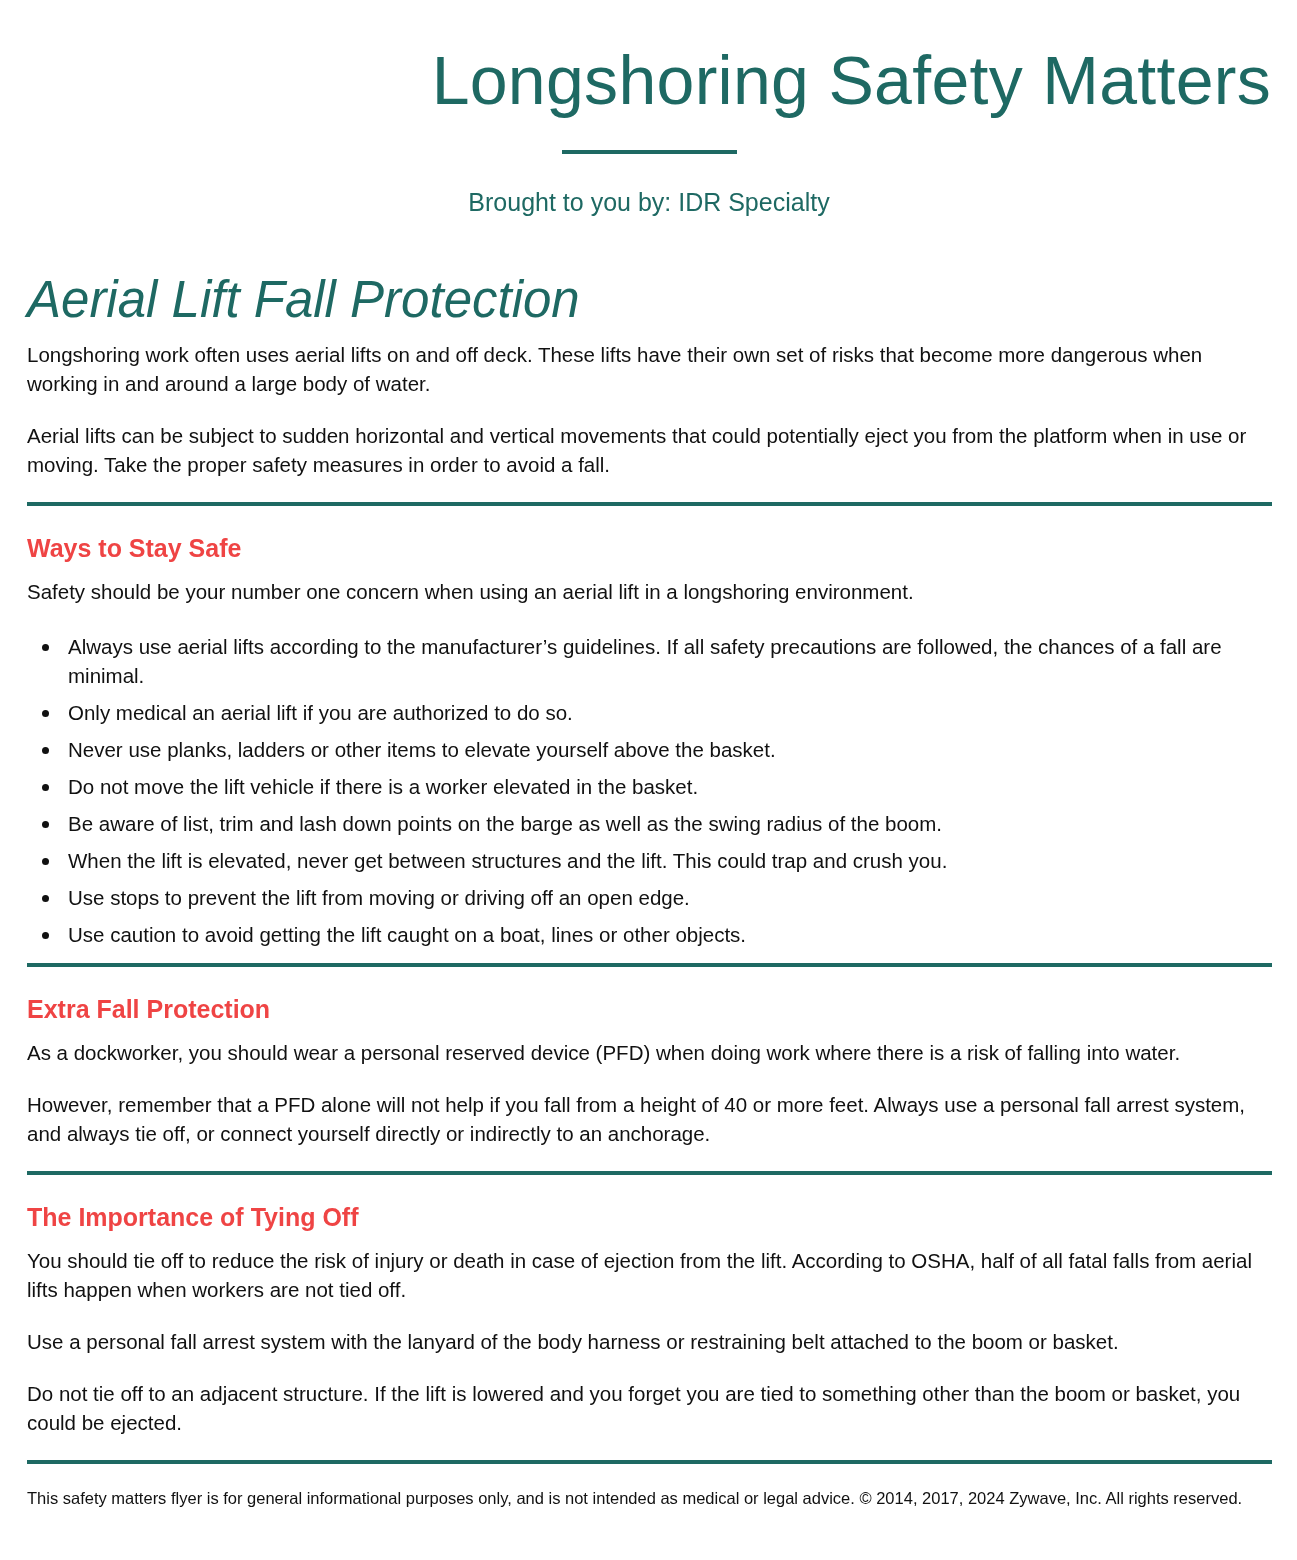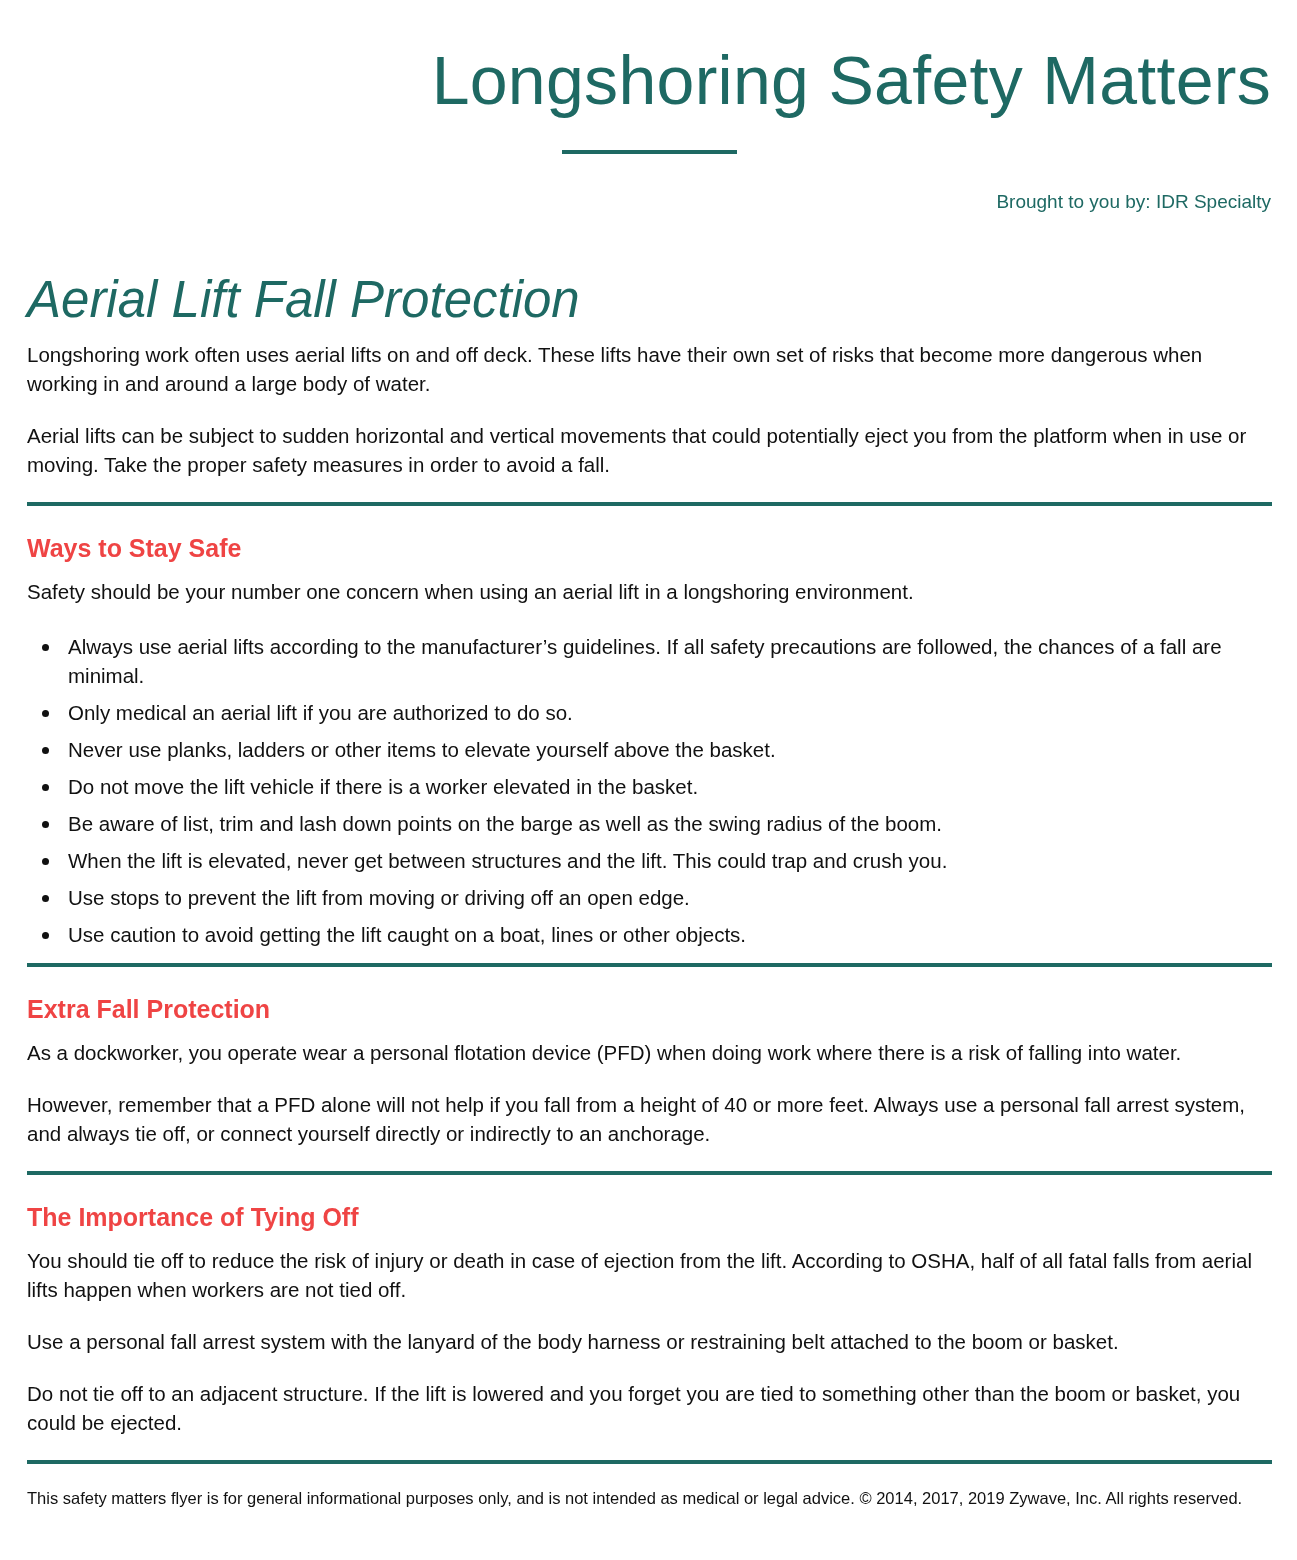--- a/index.html
+++ b/index.html
@@ -28,23 +28,23 @@
       line-height: 80px;
       letter-spacing: 0.3px;
     }
     .title-rule {
       width: 175px;
       height: 4px;
       background: #1e6963;
       margin: 30px auto 0 auto;
     }
     .byline {
-      text-align: right;
+      text-align: center;
       color: #1e6963;
-      font-size: 19px;
+      font-size: 25px;
       margin-top: 32px;
       line-height: 32px;
     }
     .section-title {
       color: #1e6963;
       font-size: 51px;
       font-weight: normal;
       margin: 54px 0 0 0;
       line-height: 56px;
       font-style: italic;
@@ -120,27 +120,27 @@
     <li><span class="bullet"></span><span>Do not move the lift vehicle if there is a worker elevated in the basket.</span></li>
     <li><span class="bullet"></span><span>Be aware of list, trim and lash down points on the barge as well as the swing radius of the boom.</span></li>
     <li><span class="bullet"></span><span>When the lift is elevated, never get between structures and the lift. This could trap and crush you.</span></li>
     <li><span class="bullet"></span><span>Use stops to prevent the lift from moving or driving off an open edge.</span></li>
     <li><span class="bullet"></span><span>Use caution to avoid getting the lift caught on a boat, lines or other objects.</span></li>
   </ul>
 
   <div class="rule" style="margin-top:14px;"></div>
 
   <h3 class="h3" style="margin-top:25px;">Extra Fall Protection</h3>
-  <p style="margin-top:12px;">As a dockworker, you operate wear a personal flotation device (PFD) when doing work where there is a risk of falling into water.</p>
+  <p style="margin-top:12px;">As a dockworker, you should wear a personal reserved device (PFD) when doing work where there is a risk of falling into water.</p>
   <p class="p-next">However, remember that a PFD alone will not help if you fall from a height of 40 or more feet. Always use a personal fall arrest system, and always tie off, or connect yourself directly or indirectly to an anchorage.</p>
 
   <div class="rule" style="margin-top:23px;"></div>
 
   <h3 class="h3" style="margin-top:25px;">The Importance of Tying Off</h3>
   <p style="margin-top:12px;">You should tie off to reduce the risk of injury or death in case of ejection from the lift. According to OSHA, half of all fatal falls from aerial lifts happen when workers are not tied off.</p>
   <p class="p-next">Use a personal fall arrest system with the lanyard of the body harness or restraining belt attached to the boom or basket.</p>
   <p class="p-next">Do not tie off to an adjacent structure. If the lift is lowered and you forget you are tied to something other than the boom or basket, you could be ejected.</p>
 
   <div class="rule" style="margin-top:23px;"></div>
 
-  <div class="footer">This safety matters flyer is for general informational purposes only, and is not intended as medical or legal advice. © 2014, 2017, 2019 Zywave, Inc. All rights reserved.</div>
+  <div class="footer">This safety matters flyer is for general informational purposes only, and is not intended as medical or legal advice. © 2014, 2017, 2024 Zywave, Inc. All rights reserved.</div>
 
 </div>
 
 </body></html>

